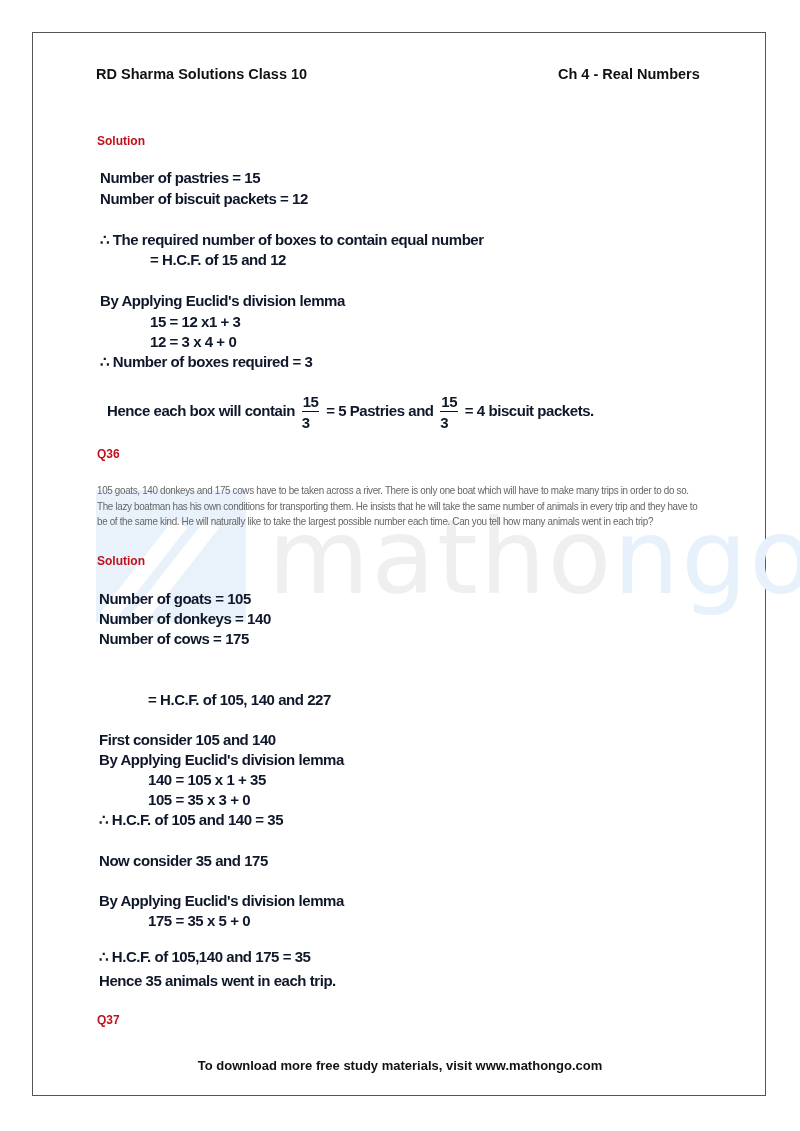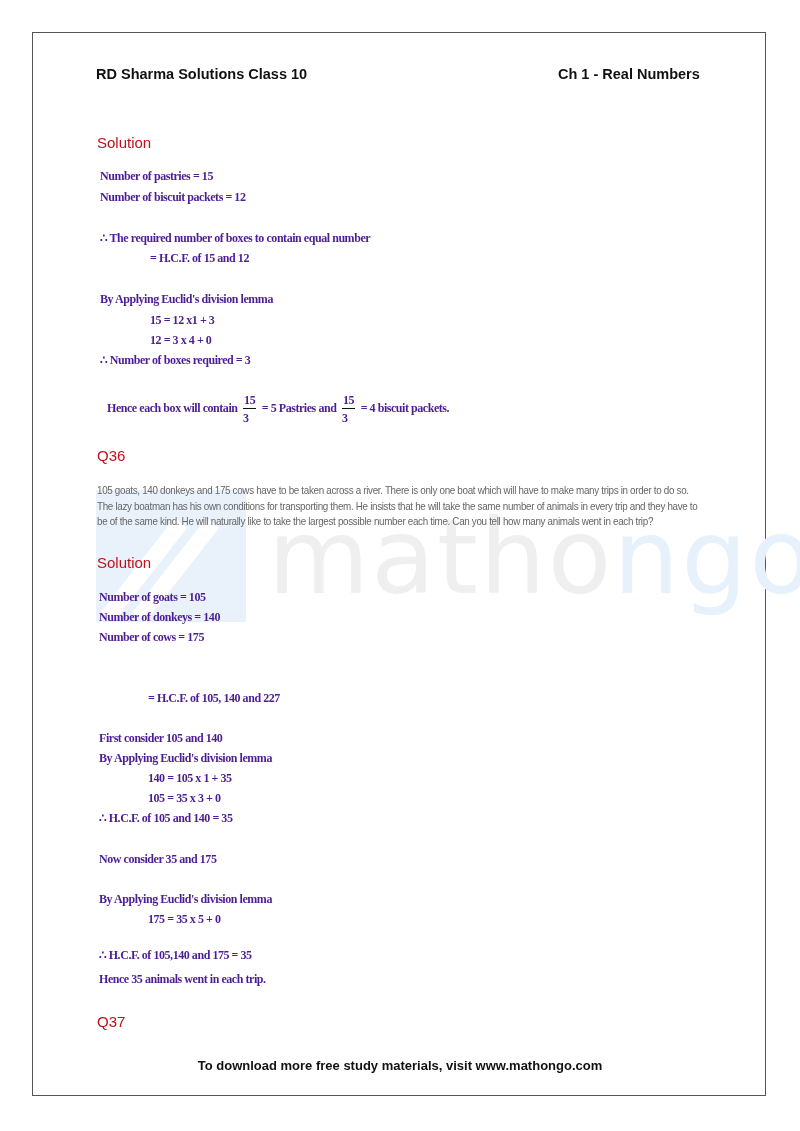--- a/index.html
+++ b/index.html
@@ -1,22 +1,22 @@
 <!DOCTYPE html>
 <html><head>
 <meta charset="utf-8">
 <style>
   html, body { margin: 0; padding: 0; background: #ffffff; }
   body { width: 800px; height: 1131px; position: relative; overflow: hidden; font-family: "DejaVu Sans", sans-serif; color: #111; }
   .page-border { position: absolute; left: 32px; top: 32px; width: 734px; height: 1064px; border: 1.5px solid #555; box-sizing: border-box; }
   .hdr { position: absolute; top: 66px; font-family: "Liberation Sans", sans-serif; font-weight: bold; font-size: 14.5px; color: #111; }
   .hdr-left { left: 96px; }
   .hdr-right { left: 558px; }
-  .red-head { position: absolute; font-family: "Liberation Sans", sans-serif; font-weight: normal; font-size: 15px; color: #c0101a; text-align: right; }
-  .line { position: absolute; font-family: Liberation Serif, serif; font-weight: bold; font-size: 12px; letter-spacing: -0.45px; color: #4c1d95; white-space: nowrap; }
+  .red-head { position: absolute; font-family: "Liberation Sans", sans-serif; font-weight: bold; font-size: 12px; color: #c0101a; text-align: right; }
+  .line { position: absolute; font-family: Liberation Sans, sans-serif; font-weight: bold; font-size: 15px; letter-spacing: -0.45px; color: #0f172a; white-space: nowrap; }
   .ind { left: 150px; }
   .ind2 { left: 148px; }
   .l0 { left: 100px; }
   .l1 { left: 99px; }
   .frac { display: inline-flex; flex-direction: column; align-items: flex-start; vertical-align: middle; margin: 0 3px; line-height: 1; }
   .frac .num { border-bottom: 1.3px solid #111; padding: 0 1px 2px 1px; }
   .frac .den { padding-top: 3px; }
   .question { position: absolute; left: 97px; top: 483px; width: 600px; font-family: "Liberation Sans", sans-serif; font-size: 10.6px; line-height: 15.5px; color: #666; letter-spacing: -0.35px; transform: scaleX(0.93); transform-origin: left top; white-space: nowrap; }
   .wm-logo { position: absolute; left: 96px; top: 490px; width: 150px; height: 132px; background: #e9f2fb; overflow: hidden; }
   .wm-stripe { position: absolute; width: 16px; height: 120px; background: #ffffff; transform: rotate(38deg); }
@@ -32,21 +32,21 @@
 
 <div class="wm-logo">
   <div class="wm-stripe" style="left:40px; top:20px;"></div>
   <div class="wm-stripe" style="left:72px; top:20px;"></div>
 </div>
 <div class="wm-text"><span>matho</span><span class="go">ngo</span></div>
 
 <div class="content">
 
   <div class="hdr hdr-left">RD Sharma Solutions Class 10</div>
-  <div class="hdr hdr-right">Ch 1 - Real Numbers</div>
+  <div class="hdr hdr-right">Ch 4 - Real Numbers</div>
 
   <div class="red-head" style="left:97px; top:134px;">Solution</div>
   <div class="line l0" style="top:169px;">Number of pastries  = 15</div>
   <div class="line l0" style="top:190px;">Number of biscuit packets  = 12</div>
   <div class="line l0" style="top:231px;">∴  The required number of boxes to contain equal number</div>
   <div class="line ind" style="top:251px;">= H.C.F. of 15 and 12</div>
   <div class="line l0" style="top:292px;">By Applying Euclid's division lemma</div>
   <div class="line ind" style="top:313px;">15 = 12 x1 + 3</div>
   <div class="line ind" style="top:333px;">12 = 3 x 4 + 0</div>
   <div class="line l0" style="top:353px;">∴  Number of boxes required = 3</div>

